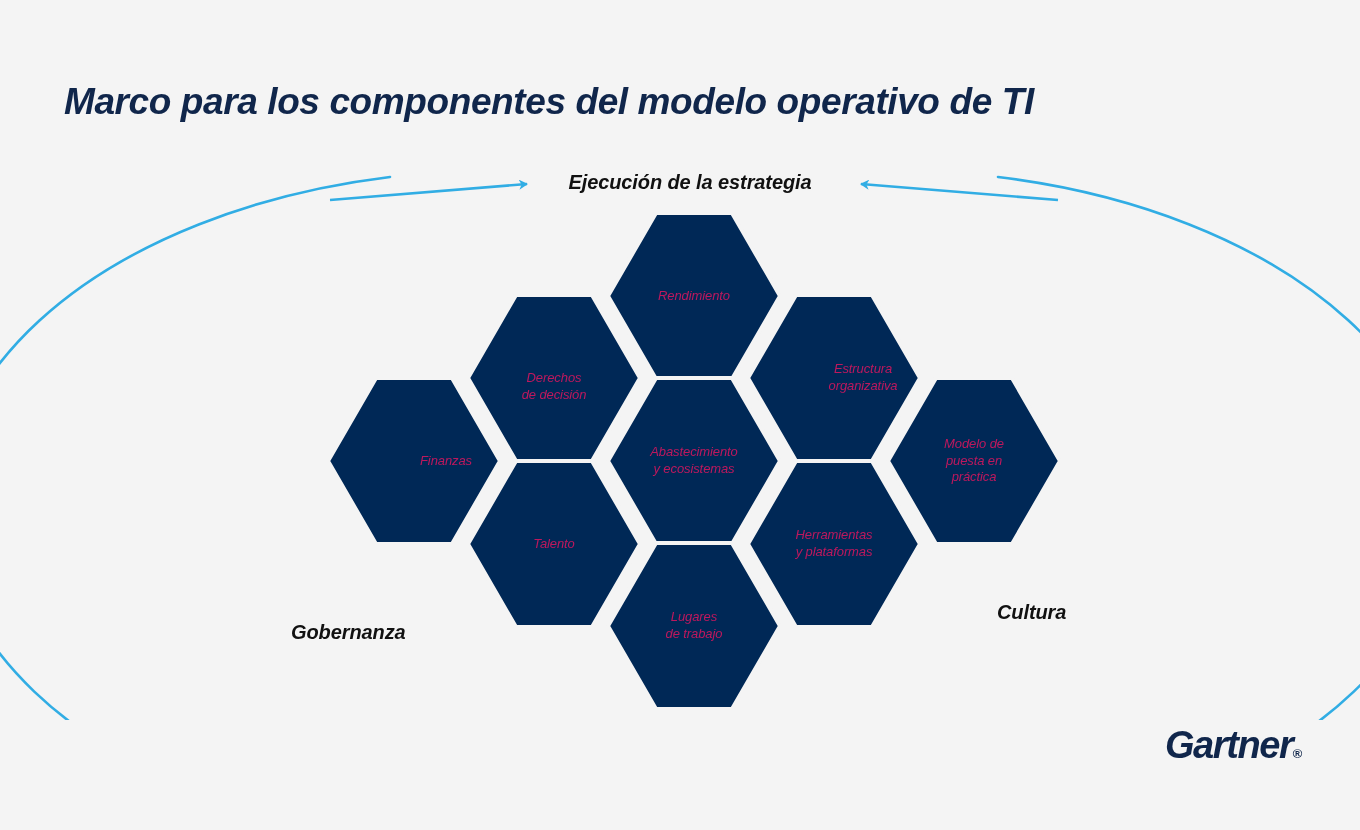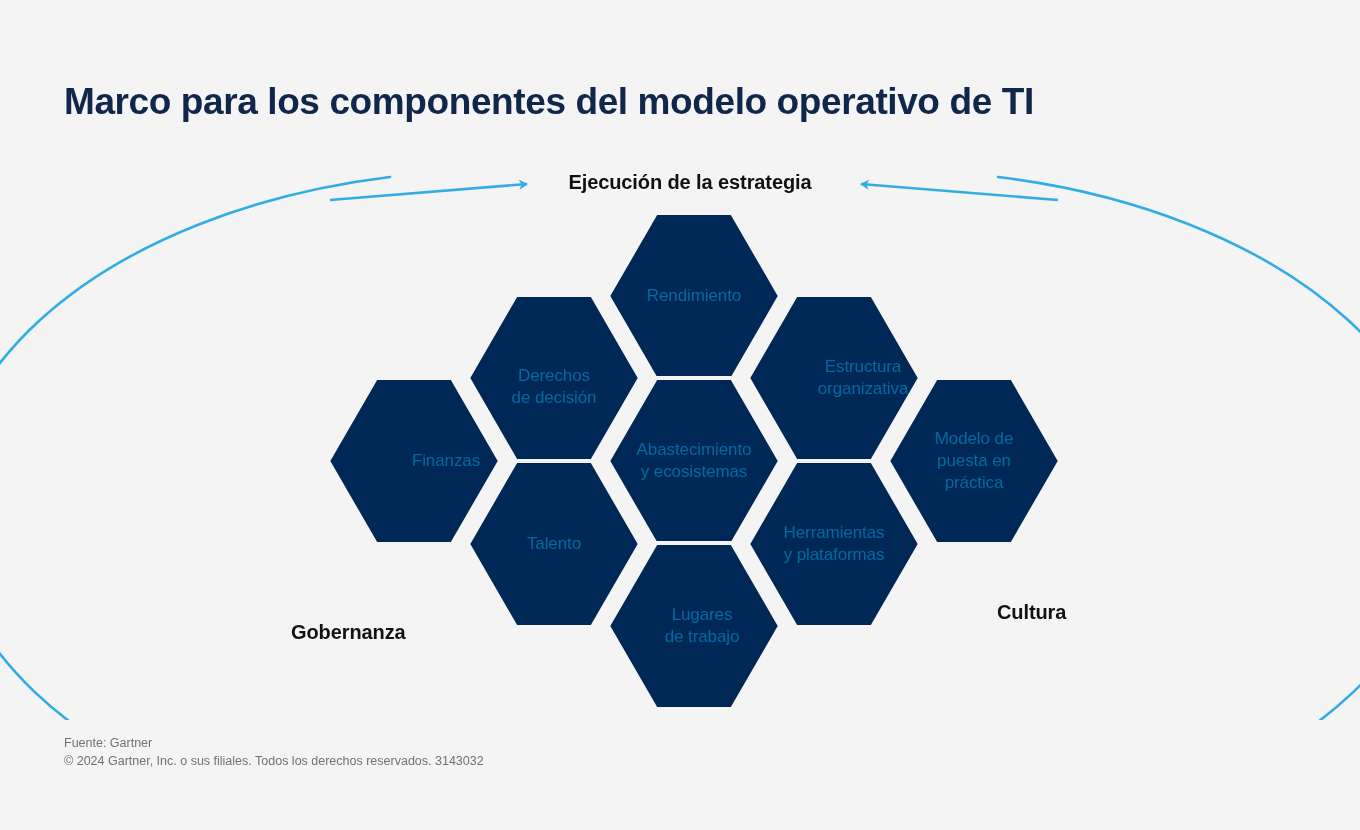--- a/index.html
+++ b/index.html
@@ -13,20 +13,21 @@
     font-family: "Liberation Sans", sans-serif;
     position: relative;
     overflow: hidden;
   }
 
   #page {
     position: absolute;
     inset: 0;
     width: 1360px;
     height: 830px;
+    font-style: italic;
   }
 
   
   #title {
     position: absolute;
     left: 64px;
     top: 56px;
     width: 1200px;
     font-size: 37px;
     font-weight: bold;
@@ -70,22 +71,22 @@
     margin-top: 20px;
   }
   #label-right {
     left: 987px;
     top: 601px;
   }
 
   
   .hex-label {
     position: absolute;
-    color: #0369a1;
-    font-size: 17px;
+    color: #be185d;
+    font-size: 13px;
     font-weight: normal;
     text-align: center;
     line-height: 1.28;
     white-space: pre-line;
     transform: translate(-50%, -50%);
     pointer-events: none;
     letter-spacing: -0.1px;
   }
 
   
@@ -162,31 +163,28 @@
 organizativa</div>
         <div class="hex-label" style="left: 414px; top: 321px; margin-left: 32px;">Finanzas</div>
         <div class="hex-label" style="left: 694px; top: 321px;">Abastecimiento
 y ecosistemas</div>
         <div class="hex-label" style="left: 974px; top: 321px;">Modelo de
 puesta en
 práctica</div>
         <div class="hex-label" style="left: 554px; top: 404px;">Talento</div>
         <div class="hex-label" style="left: 834px; top: 404px;">Herramientas
 y plataformas</div>
-        <div class="hex-label" style="left: 694px; top: 486px; margin-left: 8px;">Lugares
+        <div class="hex-label" style="left: 694px; top: 486px;">Lugares
 de trabajo</div>
       </div>
 
   </div>
 
   <div class="outer-label" id="label-top">Ejecución de la estrategia</div>
 
   <div class="outer-label" id="label-left">Gobernanza</div>
 
   <div class="outer-label" id="label-right">Cultura</div>
 
-  <div id="footer-text">
-    <div>Fuente: Gartner</div>
-    <div>© 2024 Gartner, Inc. o sus filiales. Todos los derechos reservados. 3143032</div>
-  </div>
 
+  <div id="logo"><span>Gartner</span><span class="reg">®</span></div>
 
 </div>
 
 </body></html>

